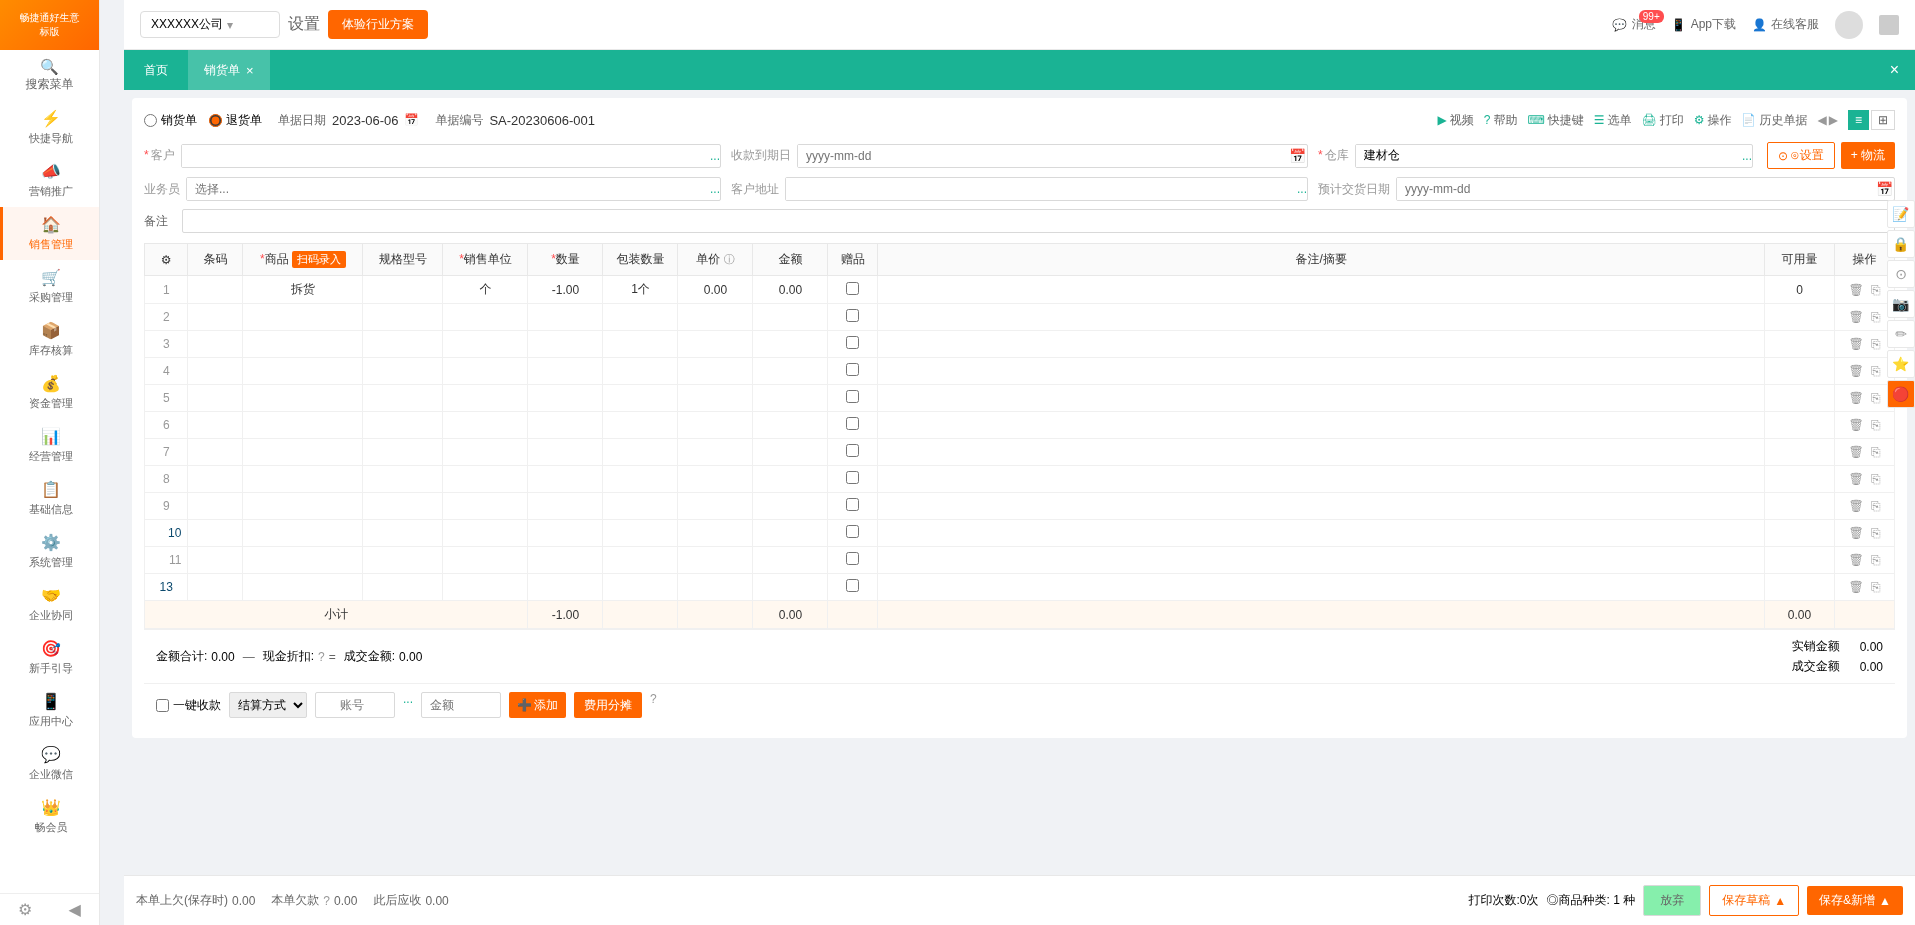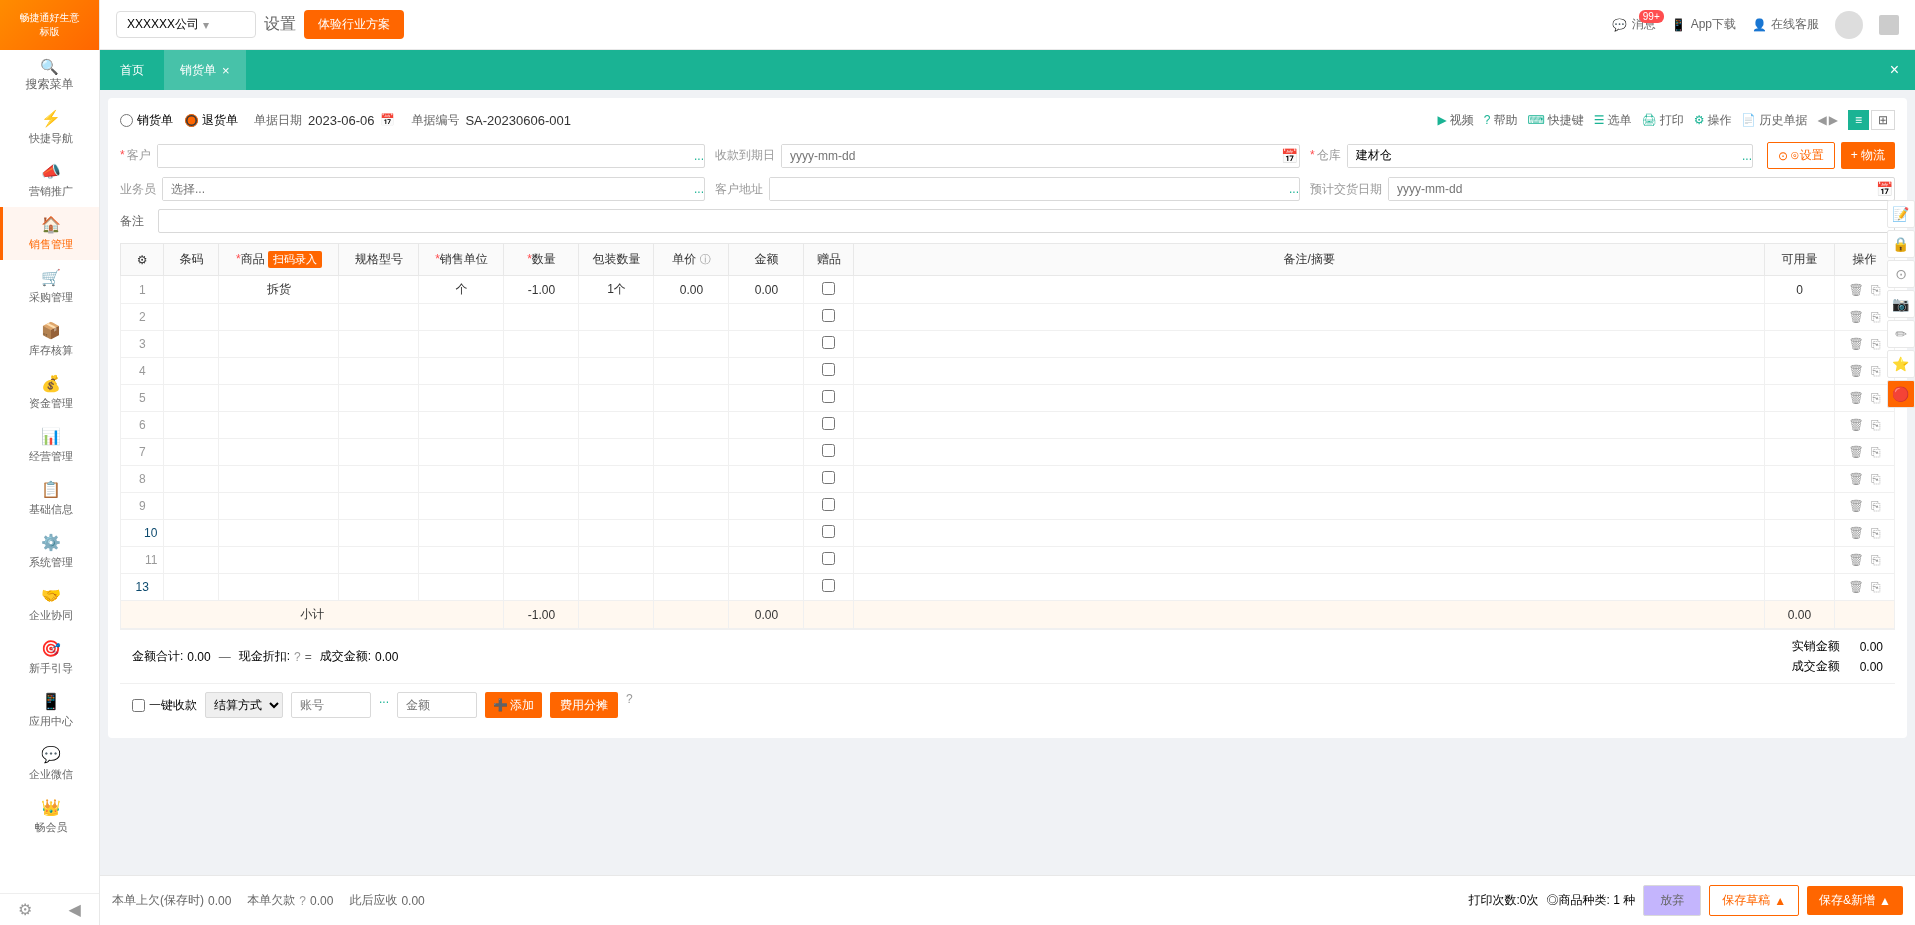--- a/index.html
+++ b/index.html
@@ -11,21 +11,21 @@
     .sidebar-logo .logo-text { font-size: 10px; }
     .sidebar-item { display: flex; flex-direction: column; align-items: center; padding: 8px 4px; cursor: pointer; color: #666; border-left: 3px solid transparent; }
     .sidebar-item.active { background: #fff5f0; color: #ff6600; border-left: 3px solid #ff6600; }
     .sidebar-item .icon { font-size: 16px; margin-bottom: 3px; }
     .sidebar-item .label { font-size: 11px; text-align: center; }
     .sidebar-search { display: flex; flex-direction: column; align-items: center; padding: 8px 4px; cursor: pointer; color: #666; }
     .sidebar-bottom { margin-top: auto; border-top: 1px solid #eee; padding: 6px 0; display: flex; justify-content: space-around; }
     .sidebar-bottom-item { color: #999; cursor: pointer; font-size: 16px; }
 
     
-    .main-area { flex: 1; display: flex; flex-direction: column; overflow: hidden; }
+    .main-area { flex: 1; display: flex; flex-direction: column; overflow: hidden; margin-left: 24px; }
 
     
     .topbar { height: 50px; background: #fff; display: flex; align-items: center; padding: 0 16px; border-bottom: 1px solid #e8e8e8; justify-content: space-between; }
     .topbar-left { display: flex; align-items: center; gap: 8px; }
     .company-selector { display: flex; align-items: center; gap: 4px; border: 1px solid #ddd; padding: 4px 10px; border-radius: 4px; cursor: pointer; background: #fff; min-width: 140px; }
     .topbar-btn { background: #ff6600; color: #fff; border: none; padding: 6px 14px; border-radius: 4px; cursor: pointer; font-size: 12px; }
     .topbar-right { display: flex; align-items: center; gap: 16px; color: #666; }
     .topbar-right .msg-icon { position: relative; cursor: pointer; }
     .badge { background: #ff4d4f; color: #fff; border-radius: 6px; font-size: 10px; padding: 1px 4px; position: absolute; top: -6px; right: -8px; }
     .topbar-right .item { display: flex; align-items: center; gap: 4px; cursor: pointer; }
@@ -66,21 +66,21 @@
     .add-btn { background: #ff6600; color: #fff; border: none; padding: 4px 8px; border-radius: 2px; cursor: pointer; display: flex; align-items: center; gap: 2px; }
     .fee-btn { background: #fff; border: 1px solid #ff6600; color: #ff6600; padding: 4px 10px; border-radius: 2px; cursor: pointer; }
     .amount-row { display: flex; justify-content: space-between; gap: 20px; align-items: center; }
 
     
     .bottom-bar { height: 50px; background: #fff; border-top: 1px solid #e8e8e8; display: flex; align-items: center; padding: 0 12px; gap: 8px; }
     .bottom-info { display: flex; align-items: center; gap: 16px; flex: 1; color: #666; font-size: 12px; }
     .bottom-info .item { display: flex; align-items: center; gap: 4px; }
     .print-info { display: flex; align-items: center; gap: 4px; margin-left: auto; }
     .product-type { display: flex; align-items: center; gap: 4px; }
-    .abandon-btn { background: #c4b5fd; border: 1px solid #d9d9d9; color: #666; padding: 6px 16px; border-radius: 2px; cursor: pointer; }
+    .abandon-btn { background: #86efac; border: 1px solid #d9d9d9; color: #666; padding: 6px 16px; border-radius: 2px; cursor: pointer; }
     .save-draft-btn { background: #fff; border: 1px solid #ff6600; color: #ff6600; padding: 6px 12px; border-radius: 2px; cursor: pointer; display: flex; align-items: center; gap: 4px; }
     .save-new-btn { background: #ff6600; color: #fff; border: none; padding: 6px 12px; border-radius: 2px; cursor: pointer; display: flex; align-items: center; gap: 4px; }
 
     
     .right-float { position: fixed; right: 0; top: 200px; display: flex; flex-direction: column; gap: 2px; }
     .float-btn { width: 28px; height: 28px; background: #fff; border: 1px solid #e8e8e8; display: flex; align-items: center; justify-content: center; cursor: pointer; color: #999; font-size: 14px; border-radius: 2px; }
     .float-btn.active { background: #ff6600; color: #fff; }
 
     
     .view-toggle { display: flex; align-items: center; gap: 2px; }
@@ -629,21 +629,21 @@
       </div>
 
       <div class="payment-bar">
         <div class="checkbox-item">
           <input type="checkbox" style="">
           <span>一键收款</span>
         </div>
         <select style="border:1px solid #d9d9d9;padding:4px;border-radius:2px;font-size:12px;">
           <option>结算方式</option>
         </select>
-        <input type="text" placeholder="账号" style="border: 1px solid rgb(217, 217, 217); padding: 4px 8px; border-radius: 2px; font-size: 12px; width: 80px;">
+        <input type="text" placeholder="账号" style="border: 1px solid rgb(217, 217, 217); padding: 4px 24px; border-radius: 2px; font-size: 12px; width: 80px;">
         <span style="color:#1ab394;cursor:pointer;">...</span>
         <input type="text" placeholder="金额" style="border: 1px solid rgb(217, 217, 217); padding: 4px 8px; border-radius: 2px; font-size: 12px; width: 80px;">
         <button class="add-btn">
           <span>➕</span>
           <span>添加</span>
         </button>
         <button class="fee-btn" style="background:#ff6600;color:#fff;border:none;padding:4px 10px;border-radius:2px;">费用分摊</button>
         <span style="color:#999;cursor:pointer;">?</span>
       </div>
 

